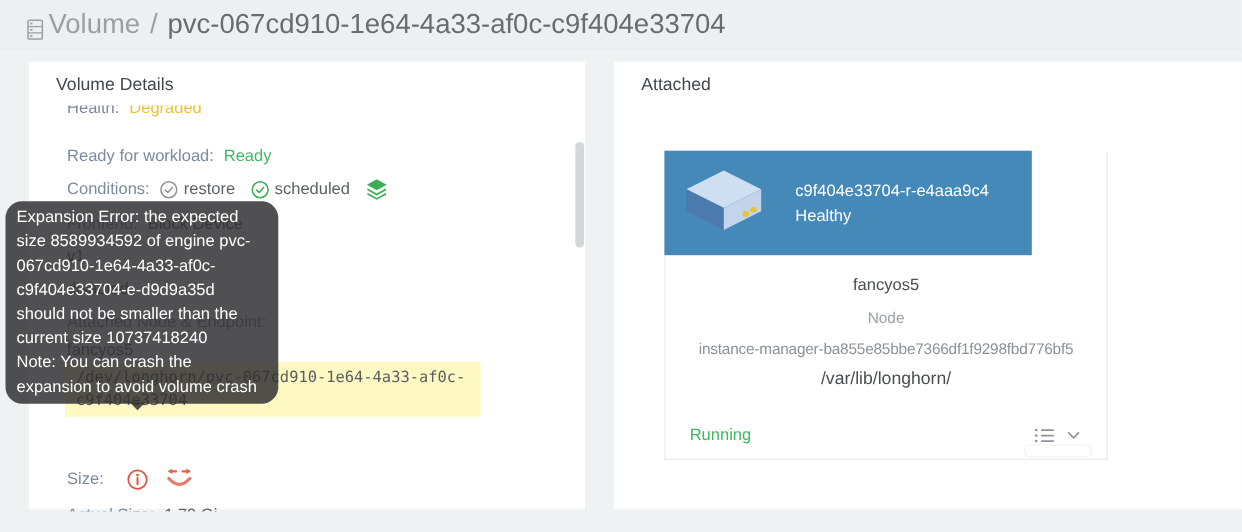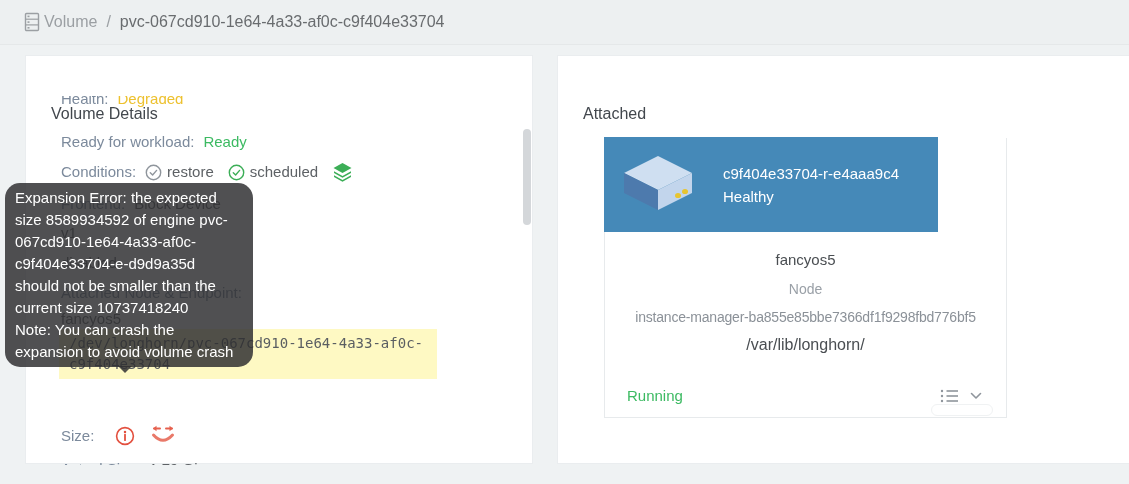--- a/index.html
+++ b/index.html
@@ -3,28 +3,28 @@
 <meta charset="utf-8">
 <style>
   * { margin:0; padding:0; box-sizing:border-box; }
   html,body { background:#eff1f3; }
   body { font-family:"Liberation Sans", sans-serif; }
   #screen { position:relative; width:1129px; height:484px; overflow:hidden; background:#eff2f3; }
 
   
   .topbar { position:absolute; left:0; top:0; width:1129px; height:45px; background:#edf0f1;
             border-bottom:1px solid rgba(0,0,0,0.03); display:flex; align-items:center; padding-left:24px; }
-  .crumb { display:flex; align-items:center; font-size:16px; color:#9b9fa3; }
+  .crumb { display:flex; align-items:flex-end; font-size:25px; color:#9b9fa3; }
   .crumb .vol-ico { margin-right:3px; display:inline-flex; }
   .crumb .sep { margin:0 9px; color:#9b9fa3; }
   .crumb .cur { color:#696c6f; }
 
   
   .card { position:absolute; top:55px; background:#ffffff; border:1px solid #eaedef; }
-  .card-title { position:absolute; left:25px; top:13px; font-size:16px; color:#42474d; font-weight:500;margin-top:36px; }
+  .card-title { position:absolute; left:25px; top:13px; font-size:16px; color:#42474d; font-weight:500; }
   #left-card  { left:25px;  width:508px; height:409px; }
   #right-card { left:557px; width:580px; height:409px; }
 
   
   .vd-viewport { position:absolute; left:0; top:40px; width:100%; height:369px; overflow:hidden; }
   .vd-row { position:absolute; left:35px; white-space:nowrap; font-size:15px; line-height:20px; color:#5d6165; display:flex; align-items:center; }
   .vd-label { color:#7c8a9c; margin-right:9px; }
   .val-degraded { color:#edc12f; }
   .val-green { color:#3cba62; }
   .cond-item { display:inline-flex; align-items:center; margin-right:14px; color:#5d6165; }

